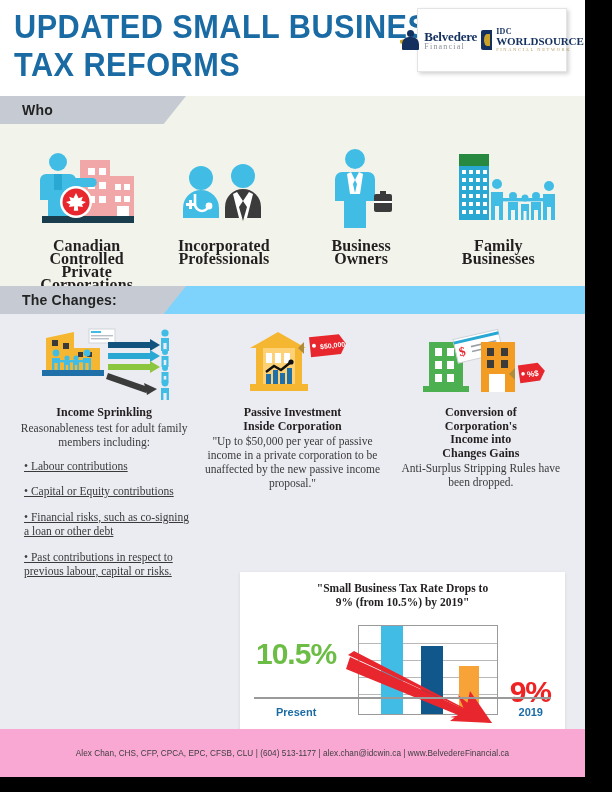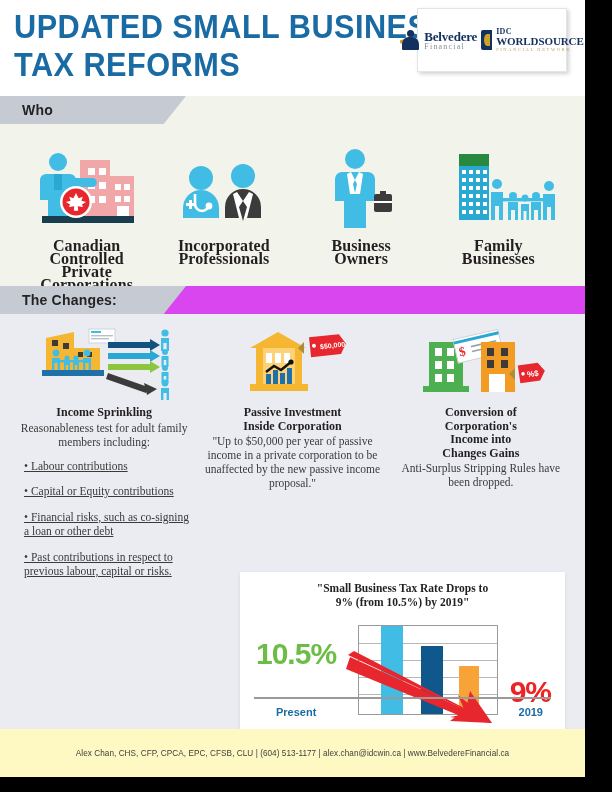--- a/index.html
+++ b/index.html
@@ -132,21 +132,21 @@
   }
   .xlab{
     position:absolute;bottom:5px;
     font-family:"Liberation Sans",sans-serif;font-weight:bold;font-size:11px;color:#1a6ba4;
   }
   .xlab.l{left:36px;}
   .xlab.r{right:22px;}
 
   
   .footer{
-    position:absolute;left:0;bottom:0;width:585px;height:48px;background:#fef9c3;
+    position:absolute;left:0;bottom:0;width:585px;height:48px;background:#f9a8d4;
     display:flex;align-items:center;justify-content:center;
   }
   .footer span{font-size:8.2px;color:#3d3d3d;letter-spacing:.05px;}
 </style>
 </head>
 <body>
 
 <div class="page">
 
   <div class="header">
@@ -317,21 +317,21 @@
       </div>
       <div>
         <div class="who-lbl">
           <div>Family</div>
           <div>Businesses</div>
         </div>
       </div>
     </div>
   </div>
 
-  <div class="band" style="background:#d946ef;">
+  <div class="band" style="background:#7dd3fc;">
     <div class="shape"></div>
     <div class="lbl">The Changes:</div>
   </div>
 
   <div class="changes">
     <div class="ch-row">
 
       <div class="ch-col">
         <div class="ch-ico">
           <svg width="140" height="74" viewBox="0 0 140 74">

